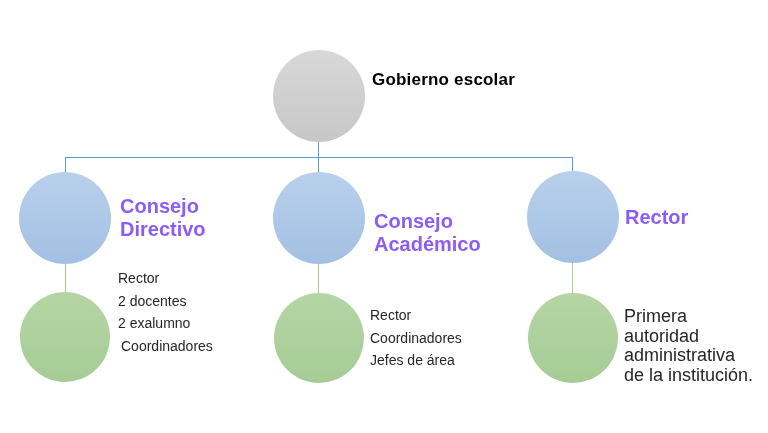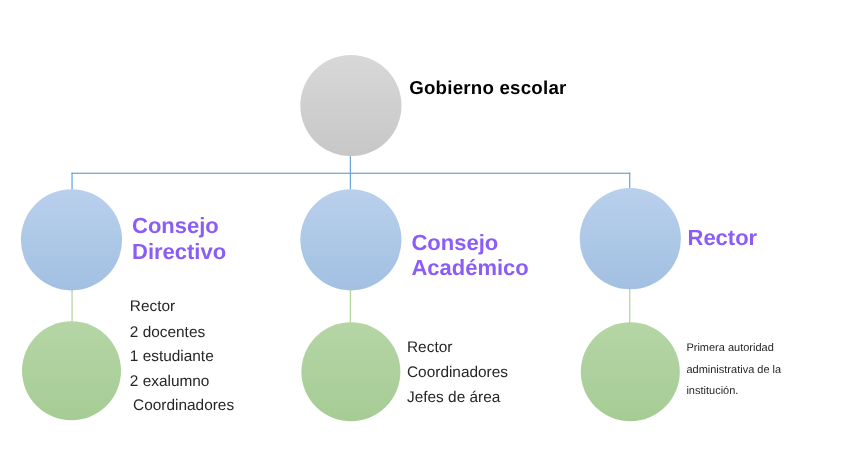--- a/index.html
+++ b/index.html
@@ -51,21 +51,21 @@
     font-size: 14px; line-height: 22.6px;
     color: #262626;
   }
   .member-list.l1 { left: 118px; top: 267px; }
   .member-list.l2 { left: 370px; top: 304px; }
   .member-list .indent { padding-left: 3px; }
 
   .member-para {
     position: absolute;
     left: 624px; top: 307px; width: 132px;
-    font-size: 10px; line-height: 19.5px;
+    font-size: 18px; line-height: 19.5px;
     color: #262626;
   }
 </style>
 </head>
 <body>
 
 <div class="canvas">
 
   <div class="conn" style="left:318px; top:142px; width:1px; height:30px;"></div>
   <div class="conn" style="left:65px; top:157px; width:508px; height:1px;"></div>
@@ -87,21 +87,20 @@
   <div class="branch-title t2">Consejo Académico</div>
   <div class="branch-title t3">Rector</div>
 
   <div class="circle green" style="left:20px; top:292px;"></div>
   <div class="circle green" style="left:274px; top:293px;"></div>
   <div class="circle green" style="left:528px; top:293px;"></div>
 
   <div class="member-list l1">
     <div>Rector</div>
     <div>2 docentes</div>
-    <div>1 estudiante</div>
     <div>2 exalumno</div>
     <div class="indent">Coordinadores</div>
   </div>
 
   <div class="member-list l2">
     <div>Rector</div>
     <div>Coordinadores</div>
     <div>Jefes de área</div>
   </div>
 

